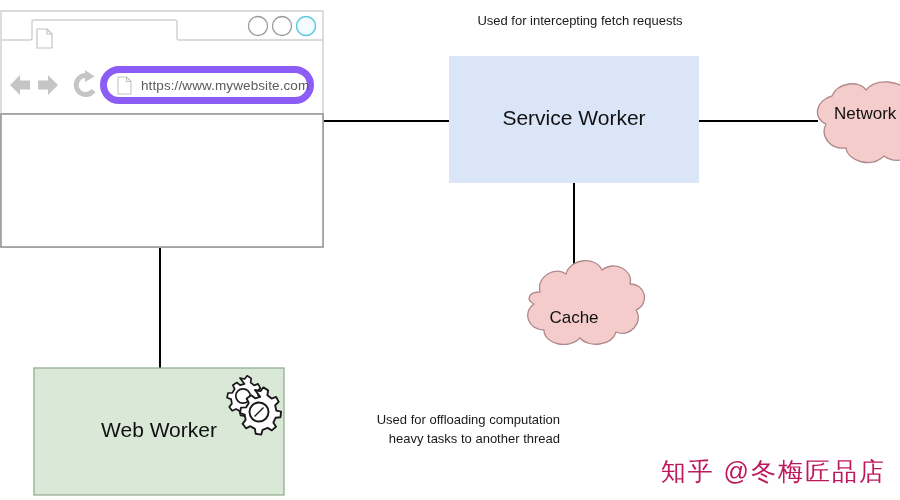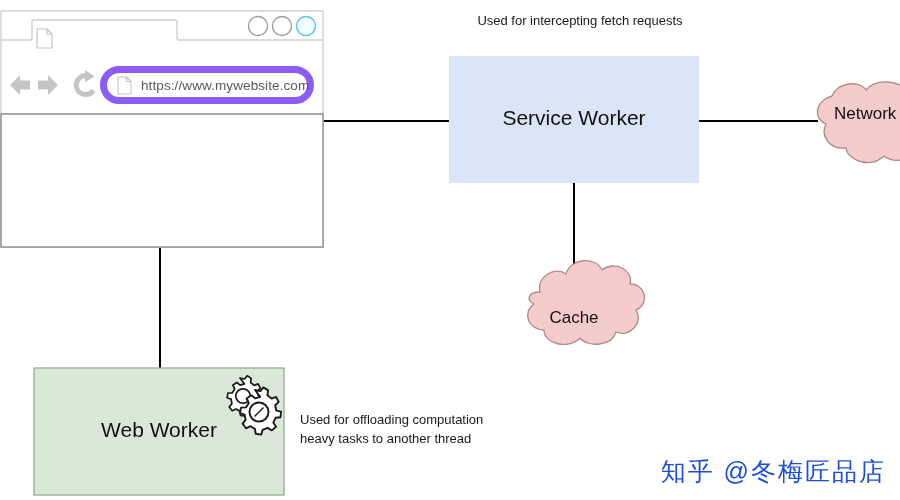--- a/index.html
+++ b/index.html
@@ -149,41 +149,41 @@
   .ann-fetch {
     left: 440px;
     top: 11px;
     width: 280px;
     text-align: center;
   }
   .ann-offload {
     left: 300px;
     top: 410px;
     width: 260px;
-    text-align: left;
+    text-align: right;
   }
 
   
   .gears {
     position: absolute;
     left: 214px;
     top: 372px;
     width: 72px;
     height: 72px;
     z-index: 6;
   }
 
   
   .watermark {
     position: absolute;
     right: 14px;
     bottom: 12px;
     z-index: 8;
     font-size: 25px;
-    color: #1d4ed8;
+    color: #be185d;
     letter-spacing: 2px;
     white-space: nowrap;
     user-select: none;
   }
 </style>
 </head>
 <body>
 
 <div id="stage">
 

